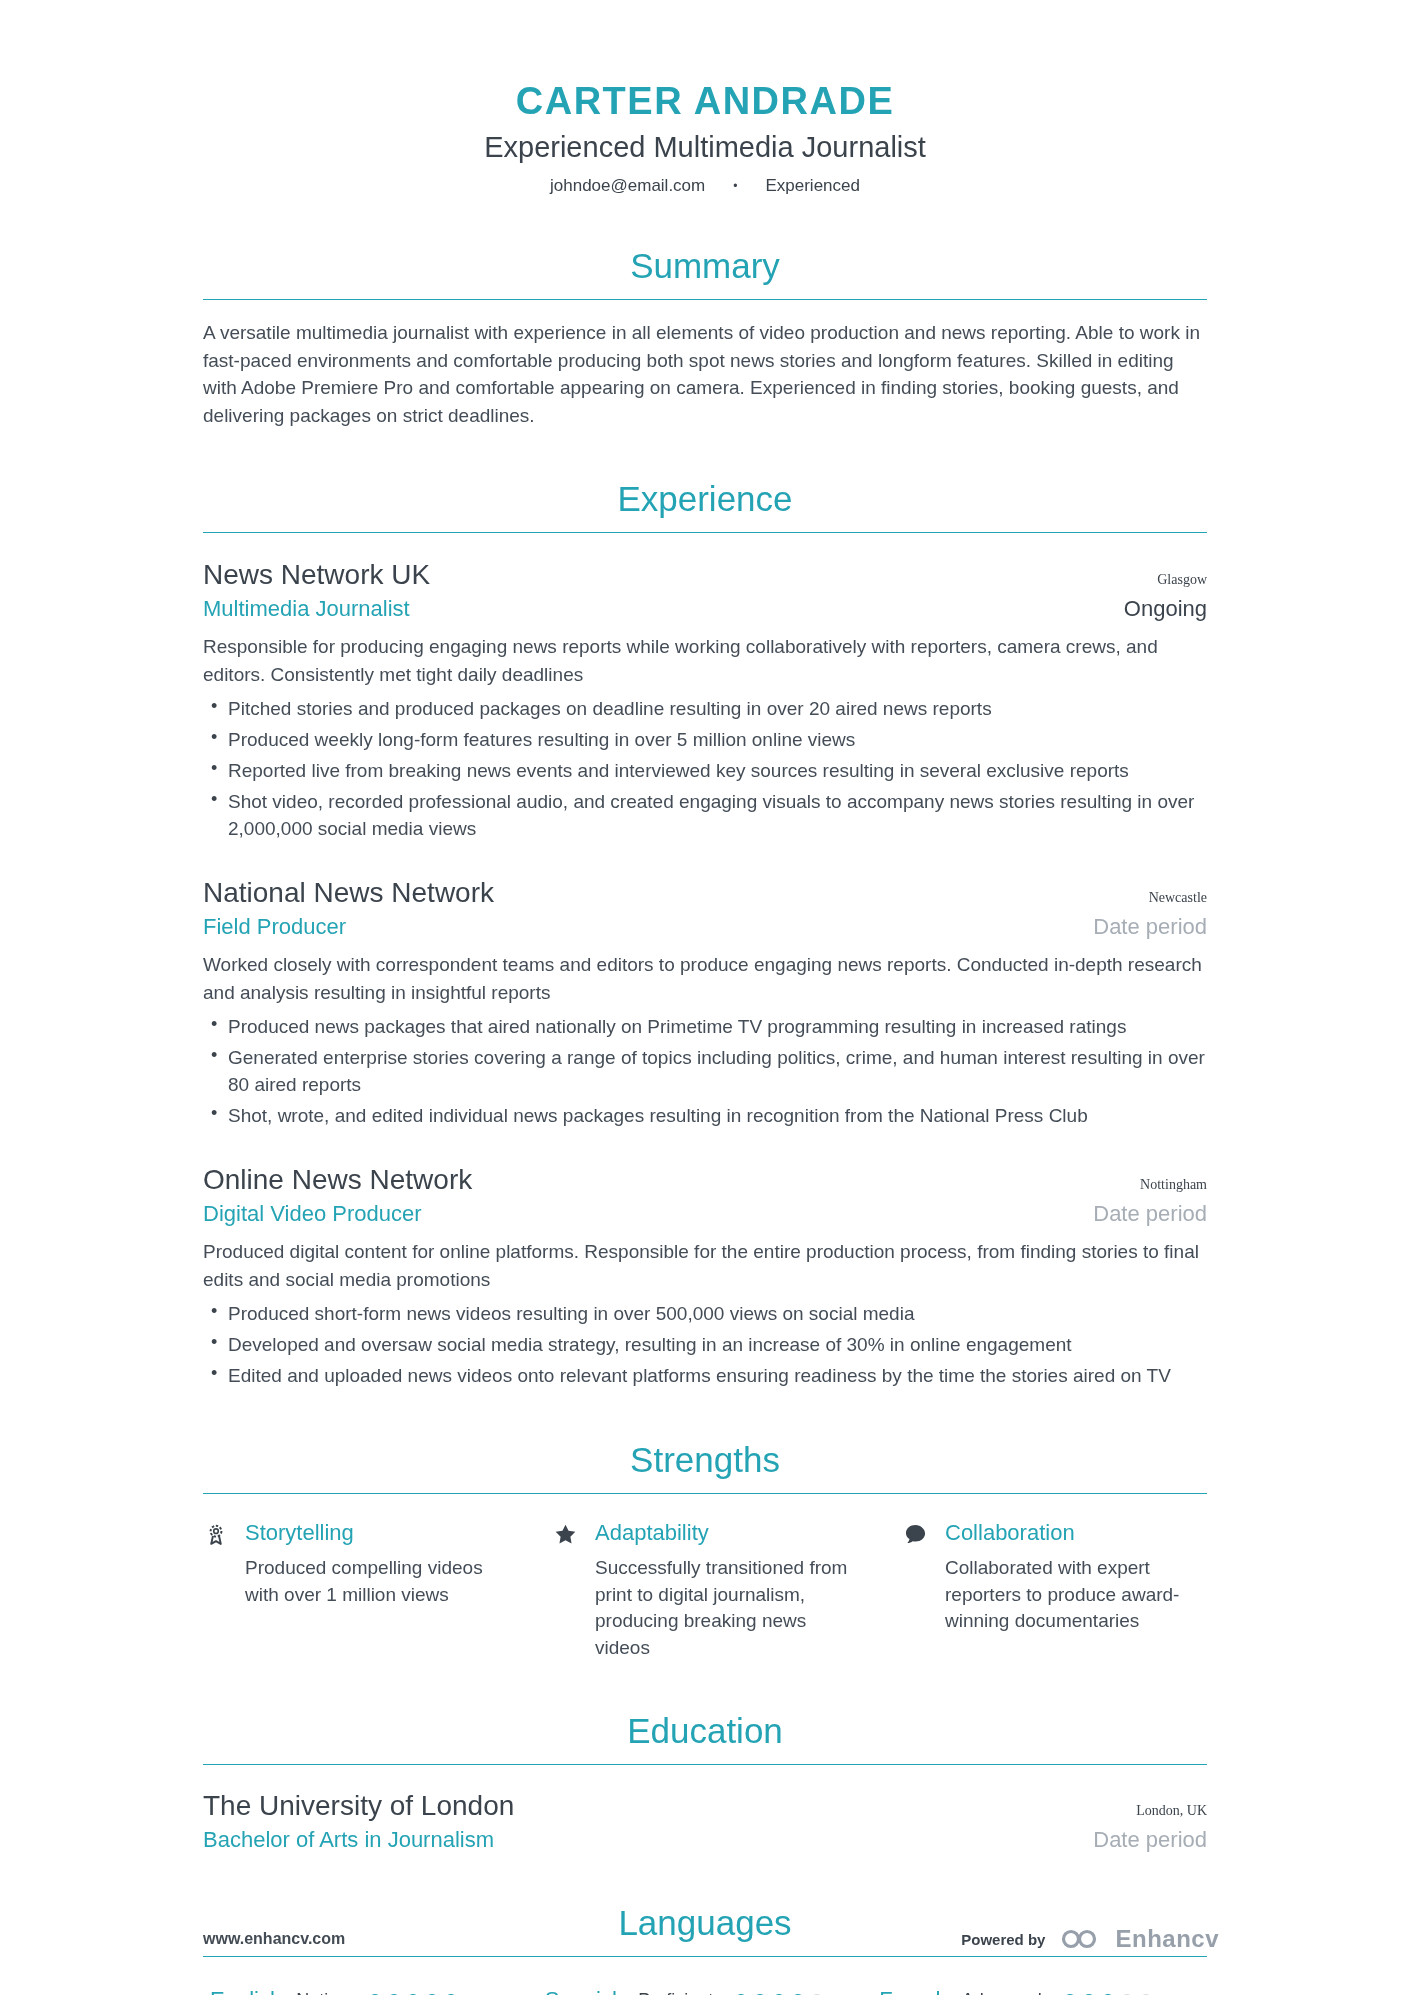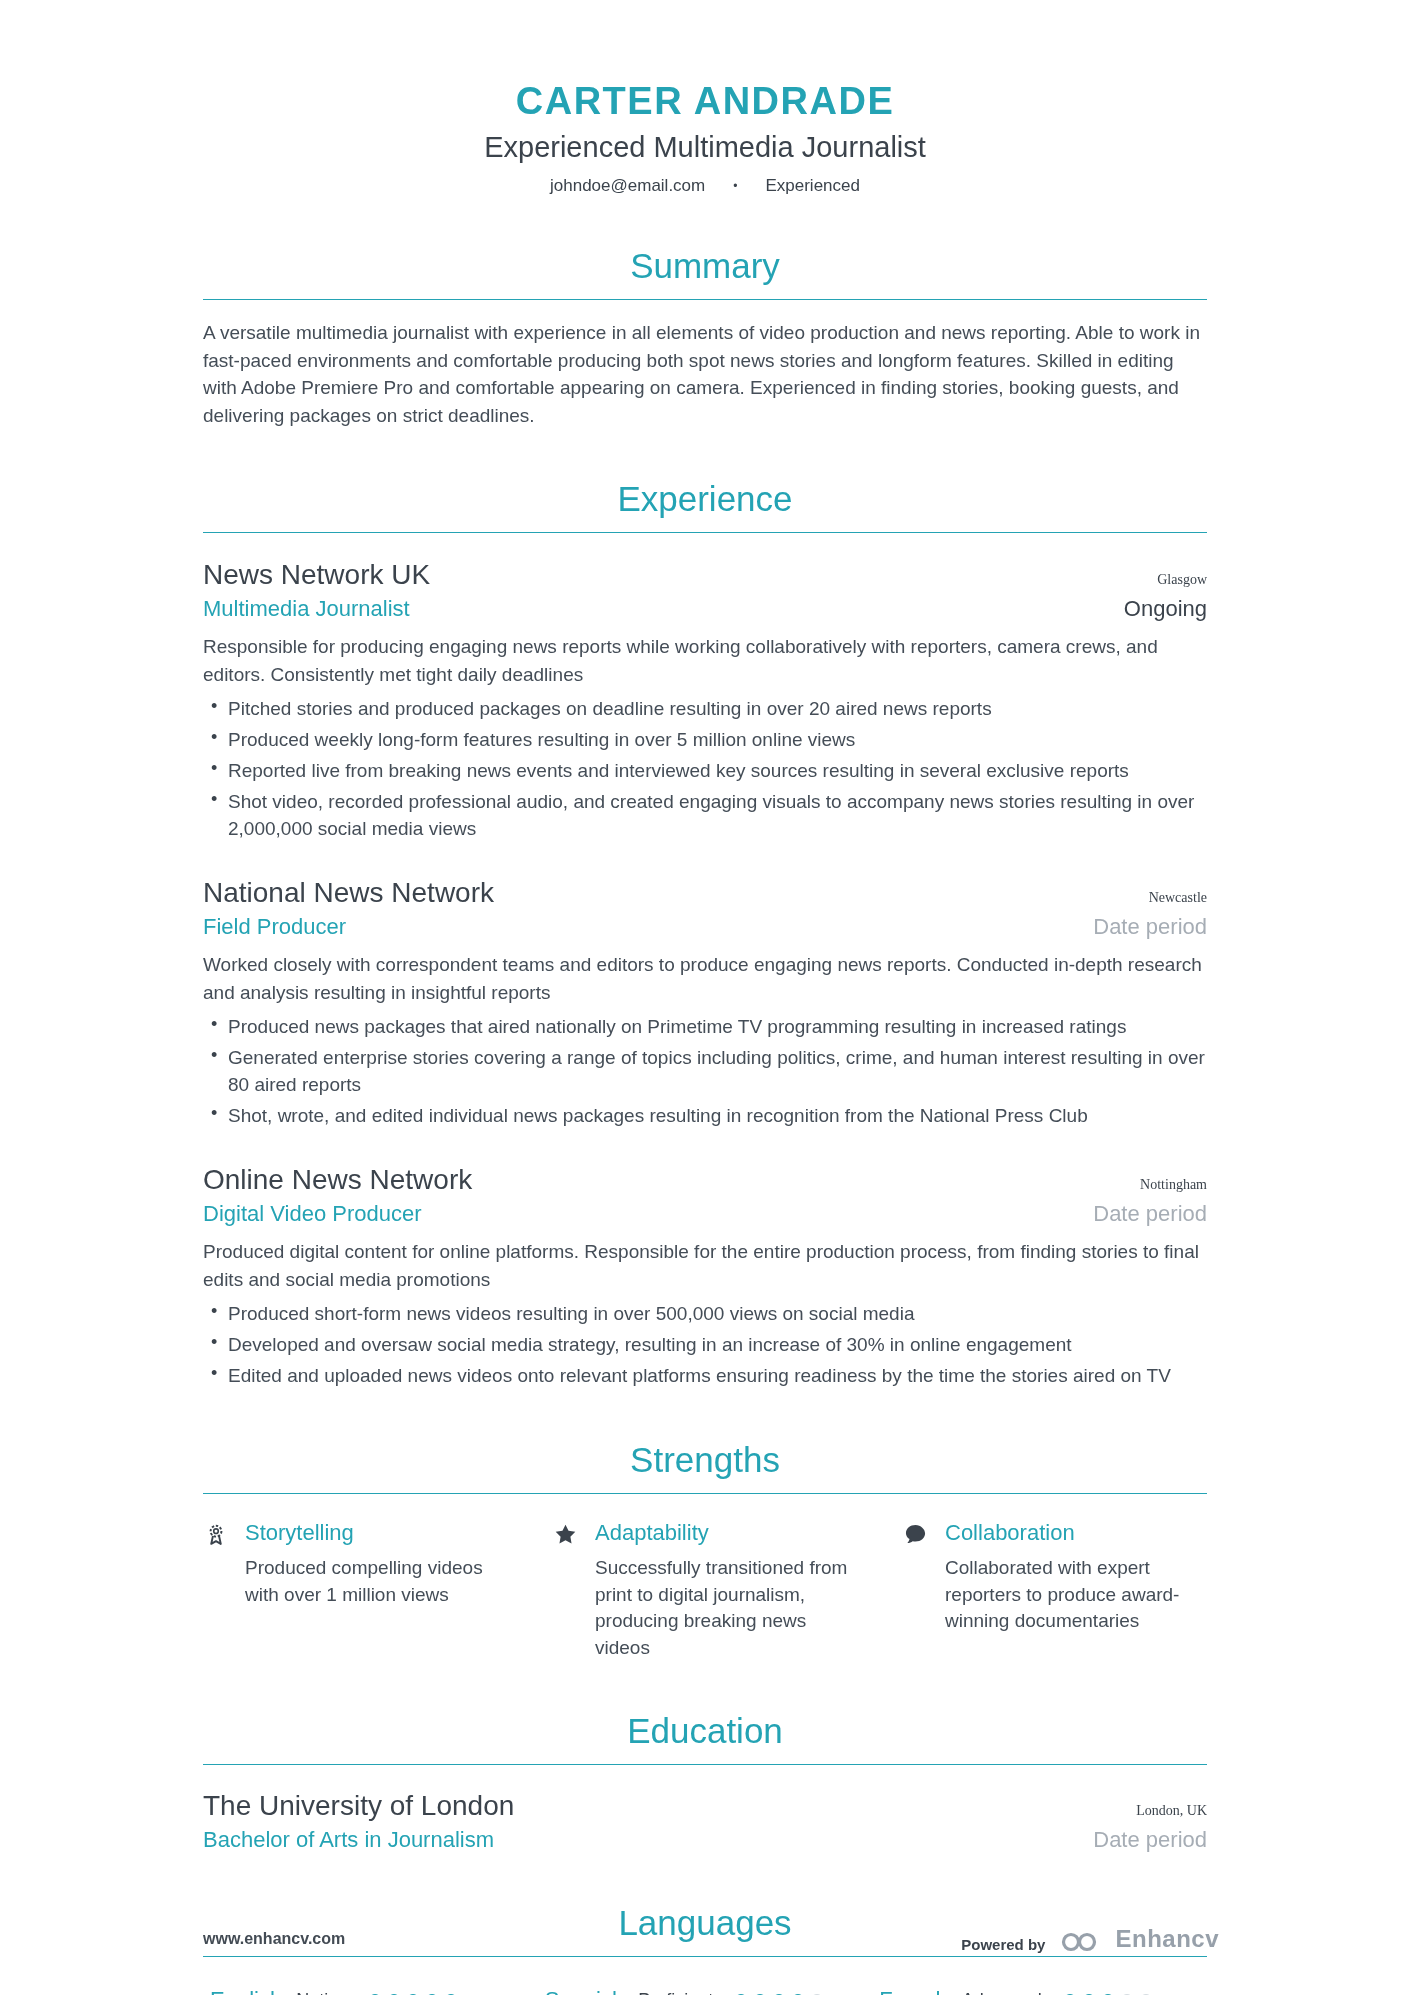--- a/index.html
+++ b/index.html
@@ -90,21 +90,21 @@
   .dots{ display:inline-flex; gap:7px; align-items:center; margin-left:8px; }
   .dot{ width:12px; height:12px; border-radius:50%; background:var(--dot-empty); }
   .dot.filled{ background:var(--accent); }
 
   
   .footer{
     position:absolute; left:90px; right:78px; bottom:42px;
     display:flex; justify-content:space-between; align-items:center;font-weight:bold;
   }
   .site{ font-size:16px; color:#434b54; }
-  .powered{ display:flex; align-items:flex-end; gap:12px; }
+  .powered{ display:flex; align-items:center; gap:12px; }
   .powered-label{ font-size:15px; color:var(--dark); }
   .brand-logo{ line-height:0; }
   .brand{ font-size:24px; color:var(--logo-gray); letter-spacing:0.5px; }
 </style>
 </head>
 <body>
 
 <div class="page">
 
   <header class="header">

